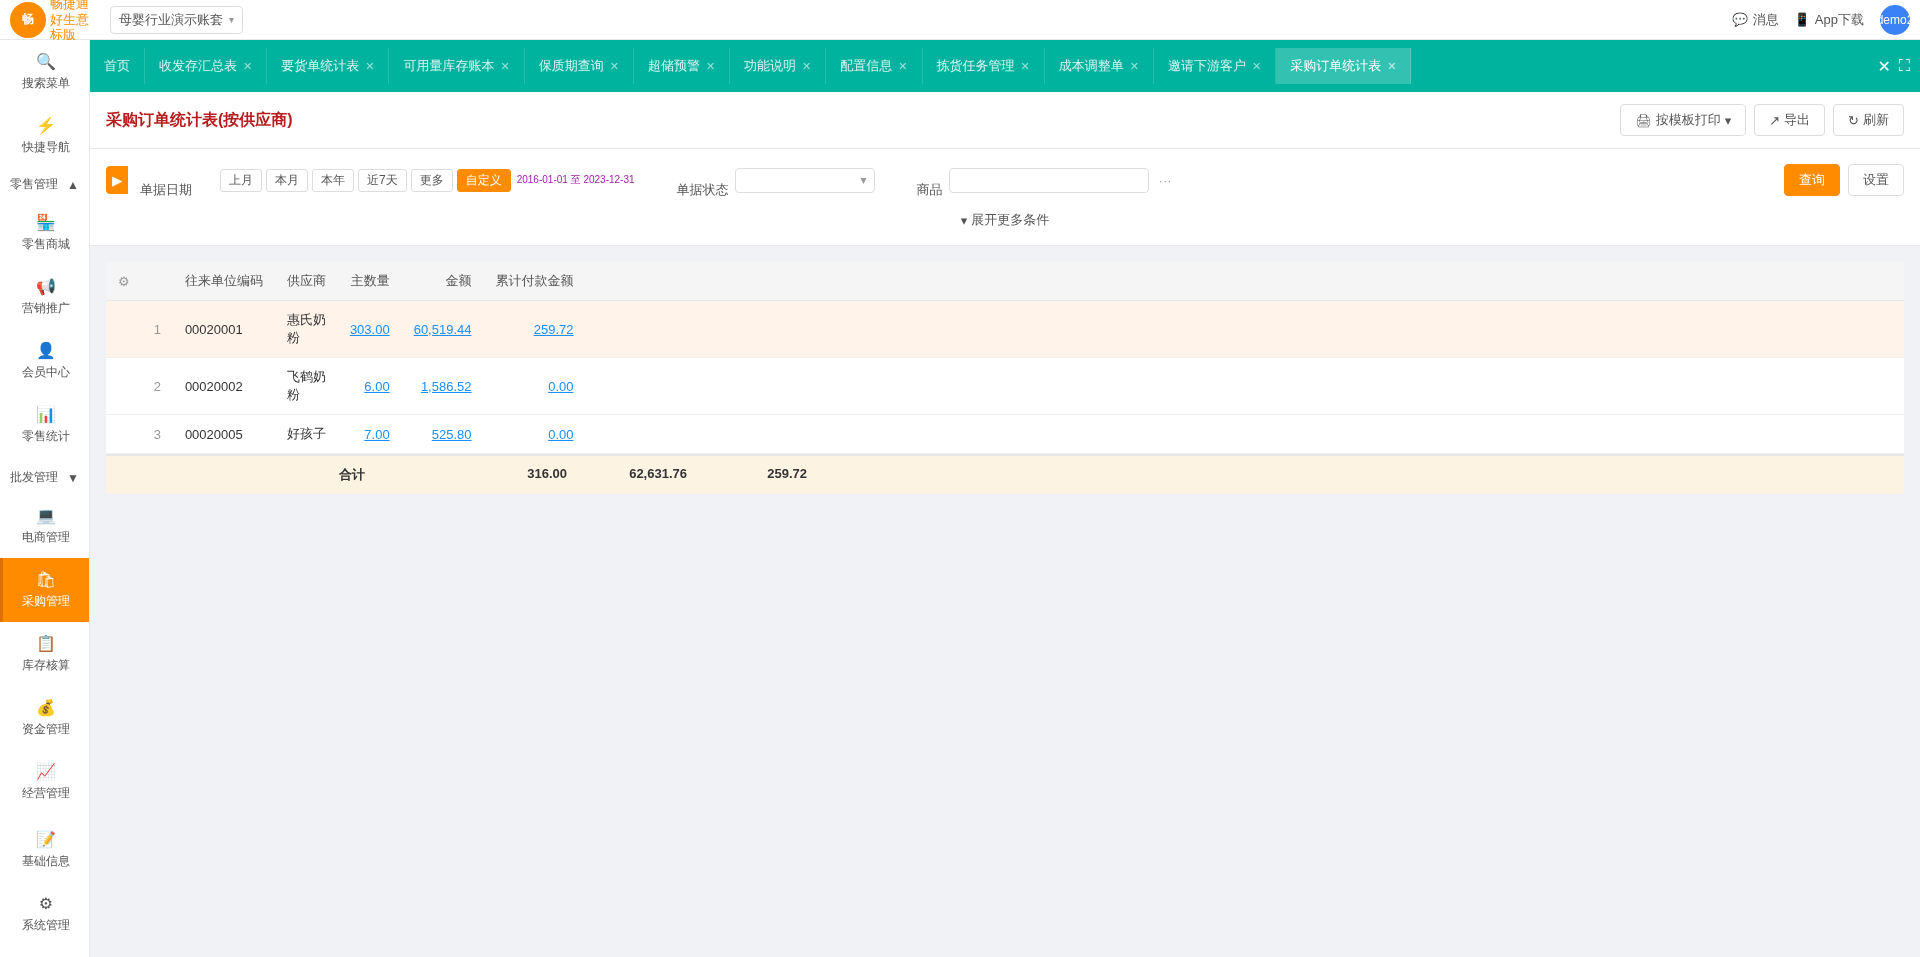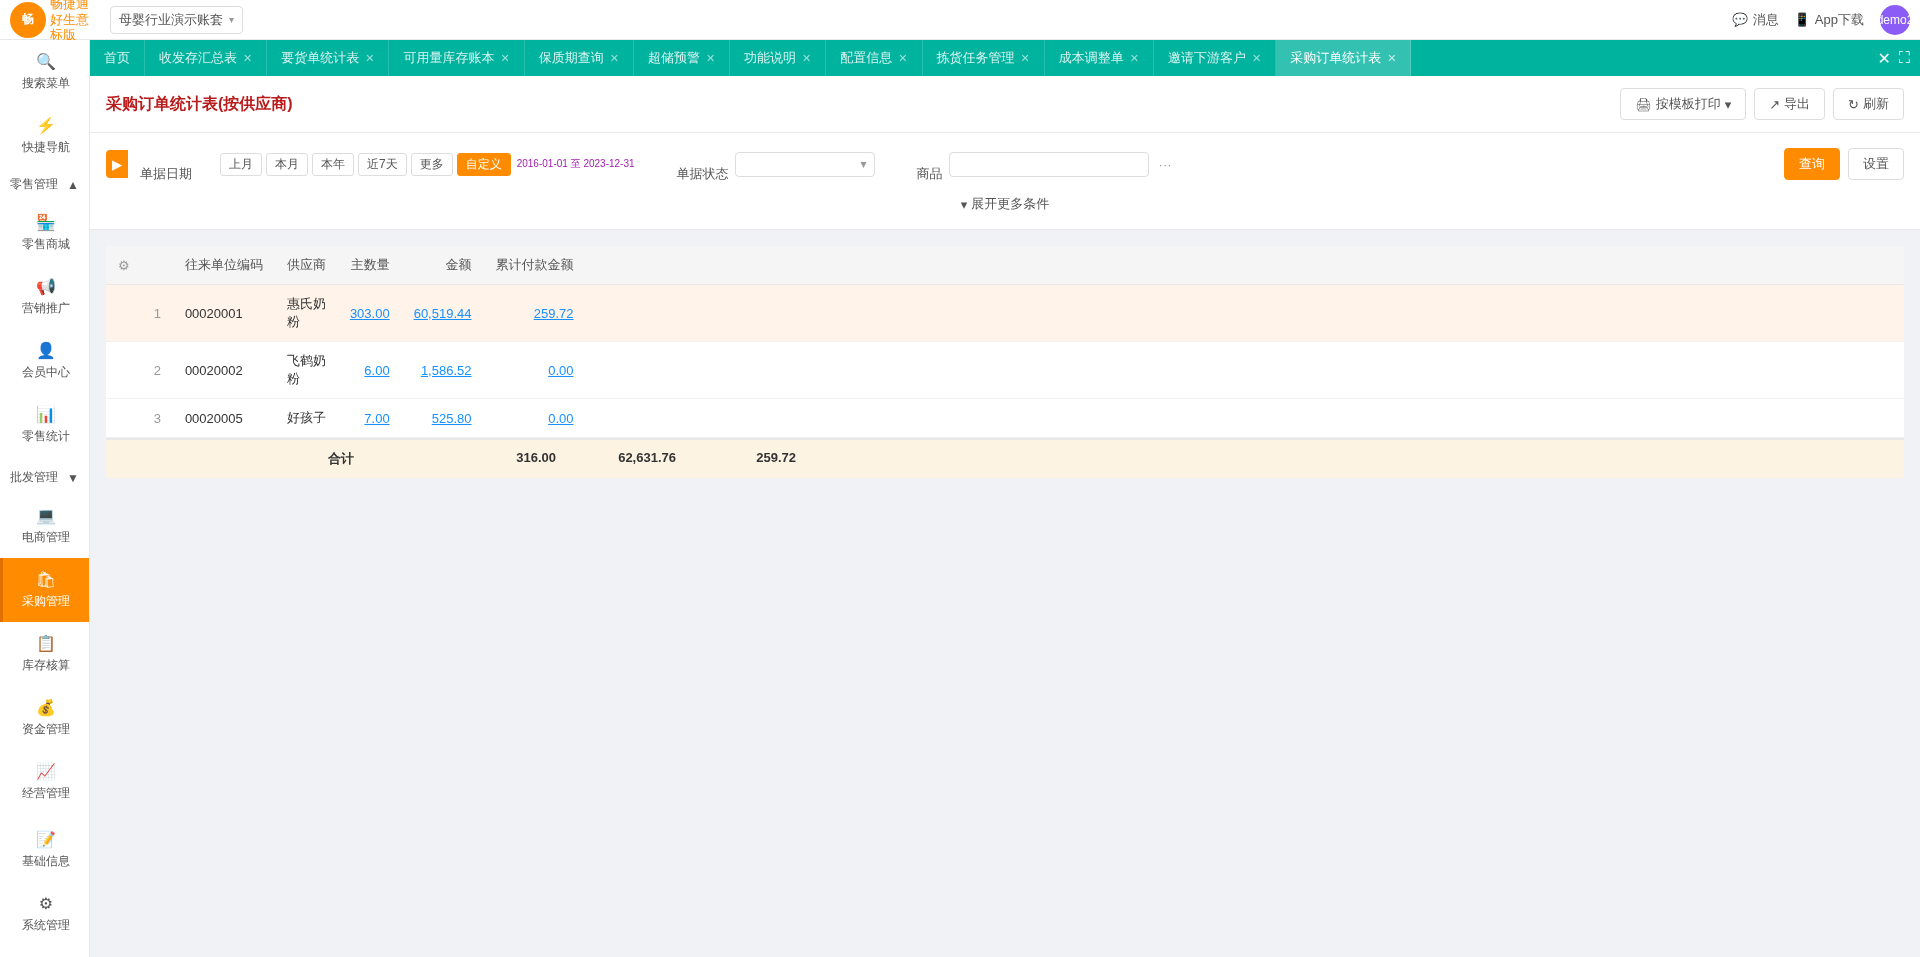--- a/index.html
+++ b/index.html
@@ -10,21 +10,21 @@
 
     
     .top-bar { display: flex; align-items: center; background: #fff; height: 40px; border-bottom: 1px solid #e8e8e8; padding: 0 10px; flex-shrink: 0; }
     .logo-area { display: flex; align-items: center; width: 90px; }
     .logo-icon { width: 36px; height: 36px; background: #ff8c00; border-radius: 50%; display: flex; align-items: center; justify-content: center; color: white; font-size: 12px; font-weight: bold; flex-shrink: 0; }
     .logo-text { font-size: 13px; color: #ff8c00; margin-left: 4px; line-height: 1.2; }
     .workspace-selector { display: flex; align-items: center; margin-left: 10px; font-size: 13px; color: #555; cursor: pointer; border: 1px solid #ddd; border-radius: 4px; padding: 2px 8px; height: 28px; }
     .workspace-selector .arrow { margin-left: 6px; color: #999; font-size: 10px; }
     .top-bar-right { margin-left: auto; display: flex; align-items: center; gap: 16px; }
     .top-bar-btn { display: flex; align-items: center; gap: 4px; color: #555; cursor: pointer; font-size: 13px; }
-    .user-avatar { width: 30px; height: 30px; border-radius: 50%; background: #8b5cf6; display: flex; align-items: center; justify-content: center; color: white; font-size: 12px; cursor: pointer; }
+    .user-avatar { width: 30px; height: 30px; border-radius: 50%; background: #3b82f6; display: flex; align-items: center; justify-content: center; color: white; font-size: 12px; cursor: pointer; }
 
     
     .main-layout { display: flex; flex: 1; overflow: hidden; }
 
     
     .sidebar { width: 90px; background: #fff; border-right: 1px solid #e8e8e8; display: flex; flex-direction: column; overflow-y: auto; flex-shrink: 0; }
     .sidebar-item { display: flex; flex-direction: column; align-items: center; padding: 12px 4px; cursor: pointer; color: #555; font-size: 12px; border-left: 3px solid transparent; transition: all 0.2s; }
     .sidebar-item.active { color: #fff; background: #ff8c00; border-left-color: #e07000; }
     .sidebar-item .icon { font-size: 16px; margin-bottom: 4px; }
     .sidebar-section-header { display: flex; align-items: center; justify-content: space-between; padding: 8px 10px; font-size: 12px; color: #555; cursor: pointer; }
@@ -60,26 +60,26 @@
 
     
     .table-wrap { background: #fff; border-radius: 4px; overflow: hidden; flex: 1; }
     .data-table { width: 100%; border-collapse: collapse; }
     .data-table th { background: #f5f5f5; padding: 10px 12px; text-align: left; font-weight: 500; color: #555; border-bottom: 1px solid #e8e8e8; font-size: 13px; white-space: nowrap; }
     .data-table td { padding: 10px 12px; border-bottom: 1px solid #f0f0f0; font-size: 13px; color: #333; }
     .data-table tr.highlighted td { background: #fff3ea; }
     .data-table .num-cell { color: #1890ff; text-decoration: underline; cursor: pointer; text-align: right; }
     .data-table .row-num { color: #999; text-align: center; }
     .data-table .settings-col { width: 36px; text-align: center; }
-    .table-footer { background: #fdf3e3; padding: 10px 12px; display: flex; border-top: 2px solid #e8e8e8; }
+    .table-footer { background: #fdf3e3; padding: 10px 23px; display: flex; border-top: 2px solid #e8e8e8; }
     .footer-label { font-weight: 600; color: #333; min-width: 200px; }
     .footer-num { font-weight: 600; color: #333; min-width: 120px; text-align: right; padding-right: 12px; }
 
     
-    .nav-tabs { background: #00b39e; display: flex; align-items: center; height: 36px; flex-shrink: 0; overflow-x: auto; }
+    .nav-tabs { background: #00b39e; display: flex; align-items: center; height: 52px; flex-shrink: 0; overflow-x: auto; }
     .nav-tab { padding: 0 14px; height: 36px; display: flex; align-items: center; color: rgba(255,255,255,0.85); font-size: 13px; cursor: pointer; white-space: nowrap; border-right: 1px solid rgba(255,255,255,0.15); flex-shrink: 0; }
     .nav-tab.active { background: rgba(255,255,255,0.2); color: #fff; }
     .nav-tab .tab-close { margin-left: 6px; font-size: 11px; opacity: 0.7; }
 
     .page-inner { flex: 1; overflow-y: auto; background: #f0f2f5; }
 
     .toggle-btn { background: #ff8c00; color: #fff; border: none; border-radius: 4px 0 0 4px; width: 22px; cursor: pointer; display: flex; align-items: center; justify-content: center; padding: 0; }
 
     .settings-icon { color: #999; cursor: pointer; }
   </style>

